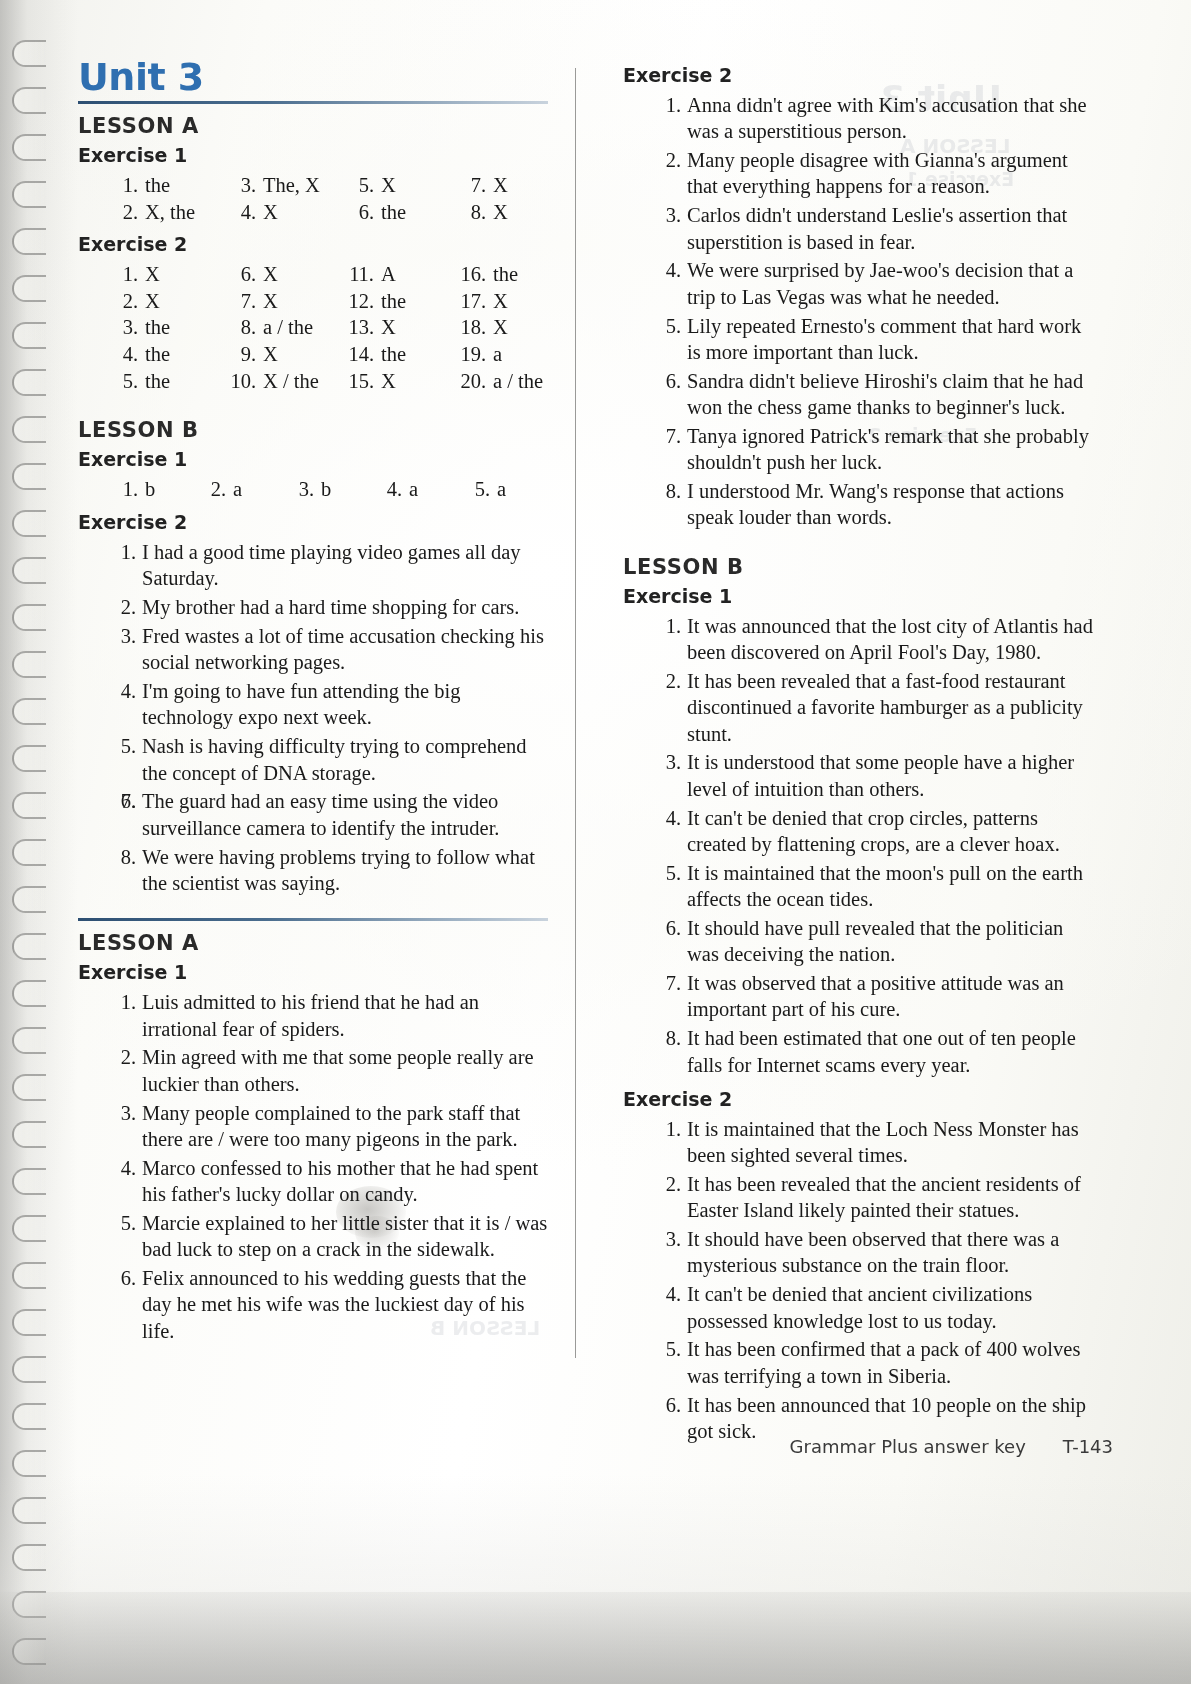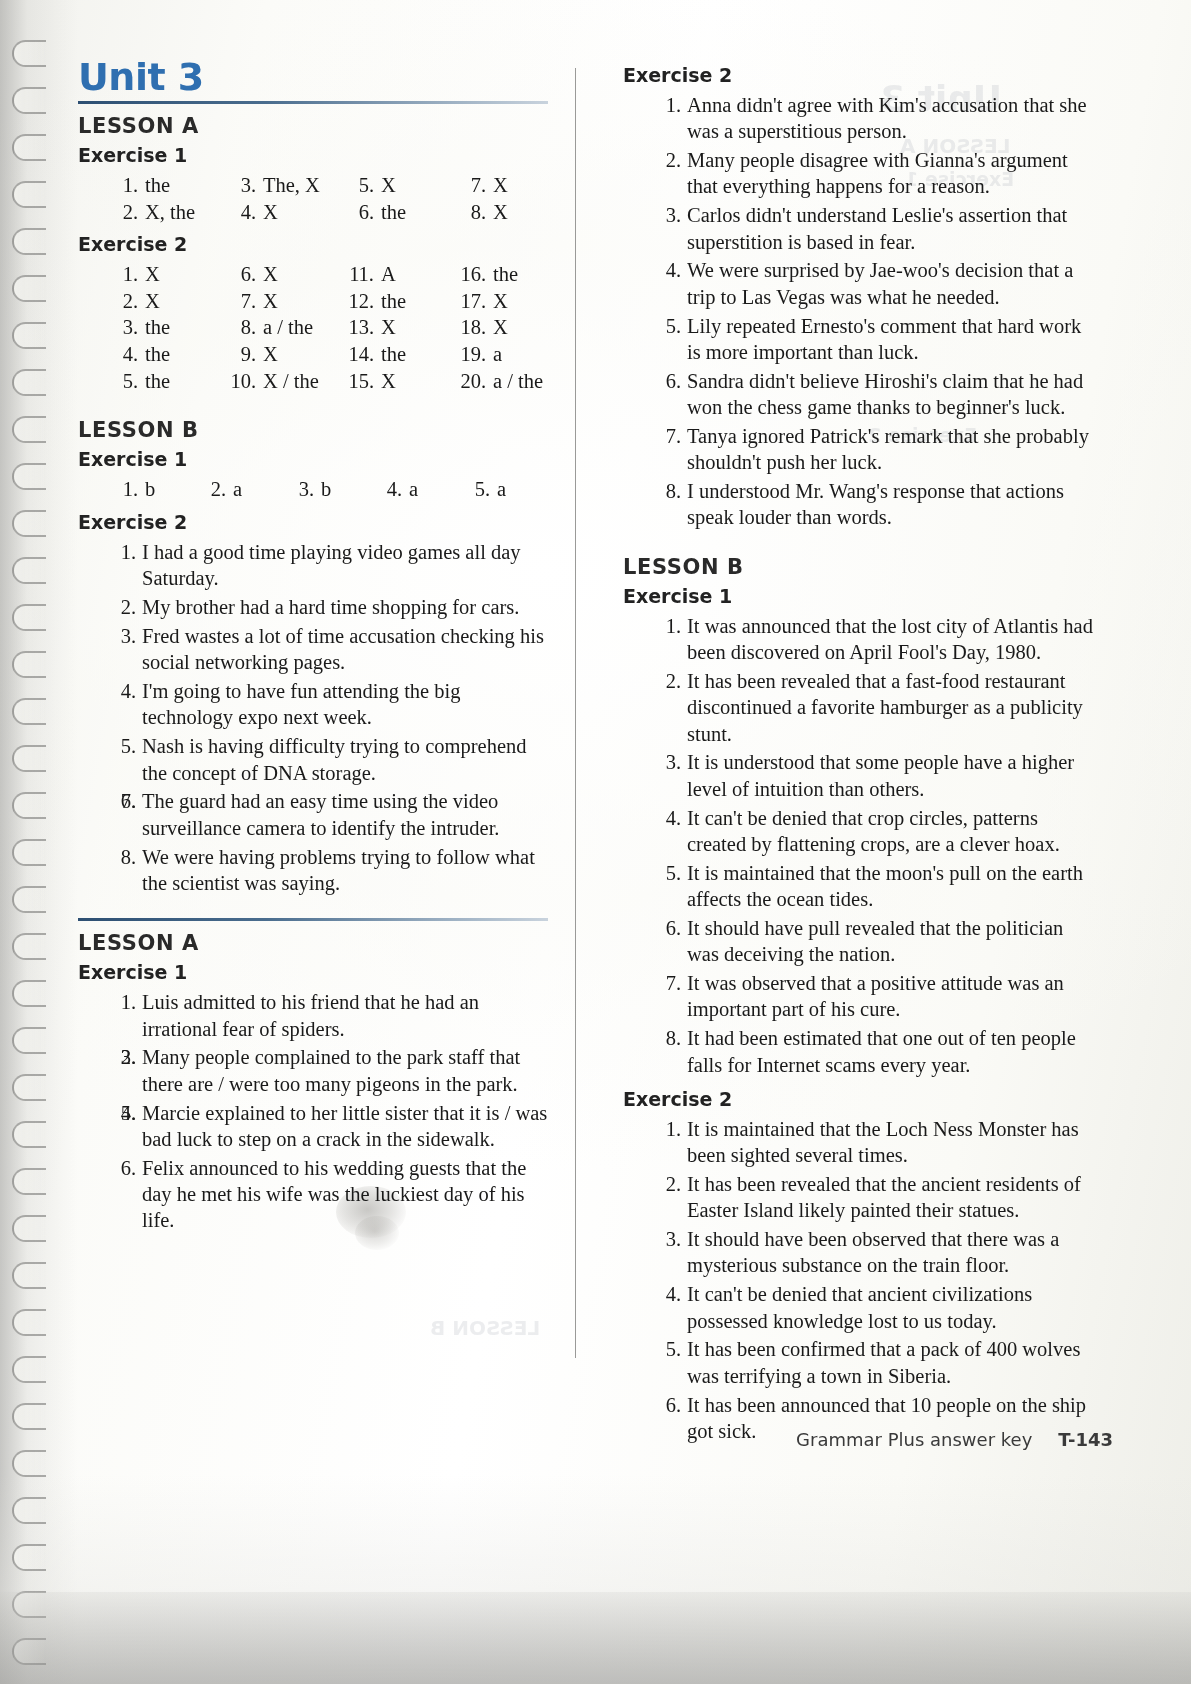--- a/index.html
+++ b/index.html
@@ -157,29 +157,29 @@
     left: 0;
     top: 0;
     width: 24px;
     text-align: right;
   }
 
   
   .footer {
     position: absolute;
     right: 0;
-    bottom: 8px;
+    bottom: 1px;
     font-family: "DejaVu Sans", sans-serif;
     font-size: 18px;
     color: #3a3a3a;
     display: flex;
     gap: 26px;
     align-items: baseline;
   }
-  .footer .page-num { font-weight: bold; }
+  .footer .page-num { font-weight: normal; margin-left: 11px; }
 
   
   .ghost {
     position: absolute;
     font-family: "DejaVu Sans", sans-serif;
     font-weight: bold;
     color: rgba(140,150,160,0.17);
     transform: scaleX(-1);
     pointer-events: none;
     user-select: none;
@@ -417,23 +417,23 @@
           </ol>
       </div>
 
       <div style="margin-top:22px;">
         <div class="unit-rule"></div>
 
         <h2 class="lesson-title">LESSON A</h2>
         <h3 class="exercise-title">Exercise 1</h3>
         <ol class="sentences">
             <li><span class="idx">1.</span><span>Luis admitted to his friend that he had an irrational fear of spiders.</span></li>
-            <li><span class="idx">2.</span></li>
+            <li><span class="idx">2.</span><span>Min agreed with me that some people really are luckier than others.</span></li>
             <li><span class="idx">3.</span><span>Many people complained to the park staff that there are / were too many pigeons in the park.</span></li>
-            <li><span class="idx">4.</span></li>
+            <li><span class="idx">4.</span><span>Marco confessed to his mother that he had spent his father's lucky dollar on candy.</span></li>
             <li><span class="idx">5.</span><span>Marcie explained to her little sister that it is / was bad luck to step on a crack in the sidewalk.</span></li>
             <li><span class="idx">6.</span><span>Felix announced to his wedding guests that the day he met his wife was the luckiest day of his life.</span></li>
           </ol>
       </div>
     </div>
 
     <div class="col col-right" id="right-column">
         <h3 class="exercise-title">Exercise 2</h3>
         <ol class="sentences">
           <li><span class="idx">1.</span><span>Anna didn't agree with Kim's accusation that she was a superstitious person.</span></li>

